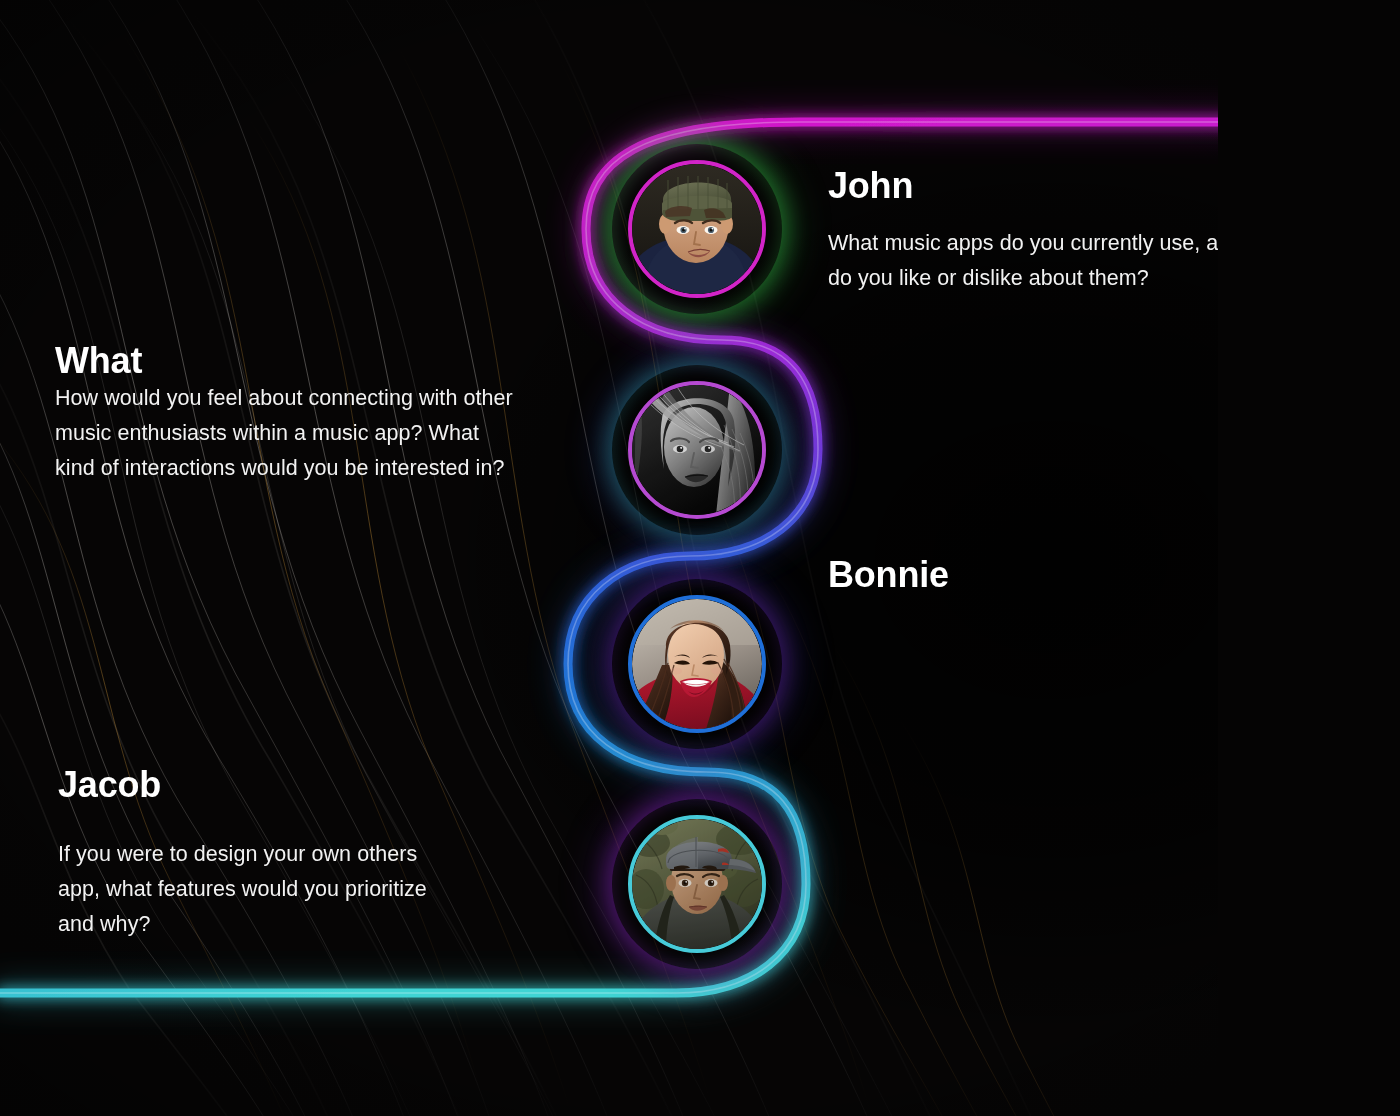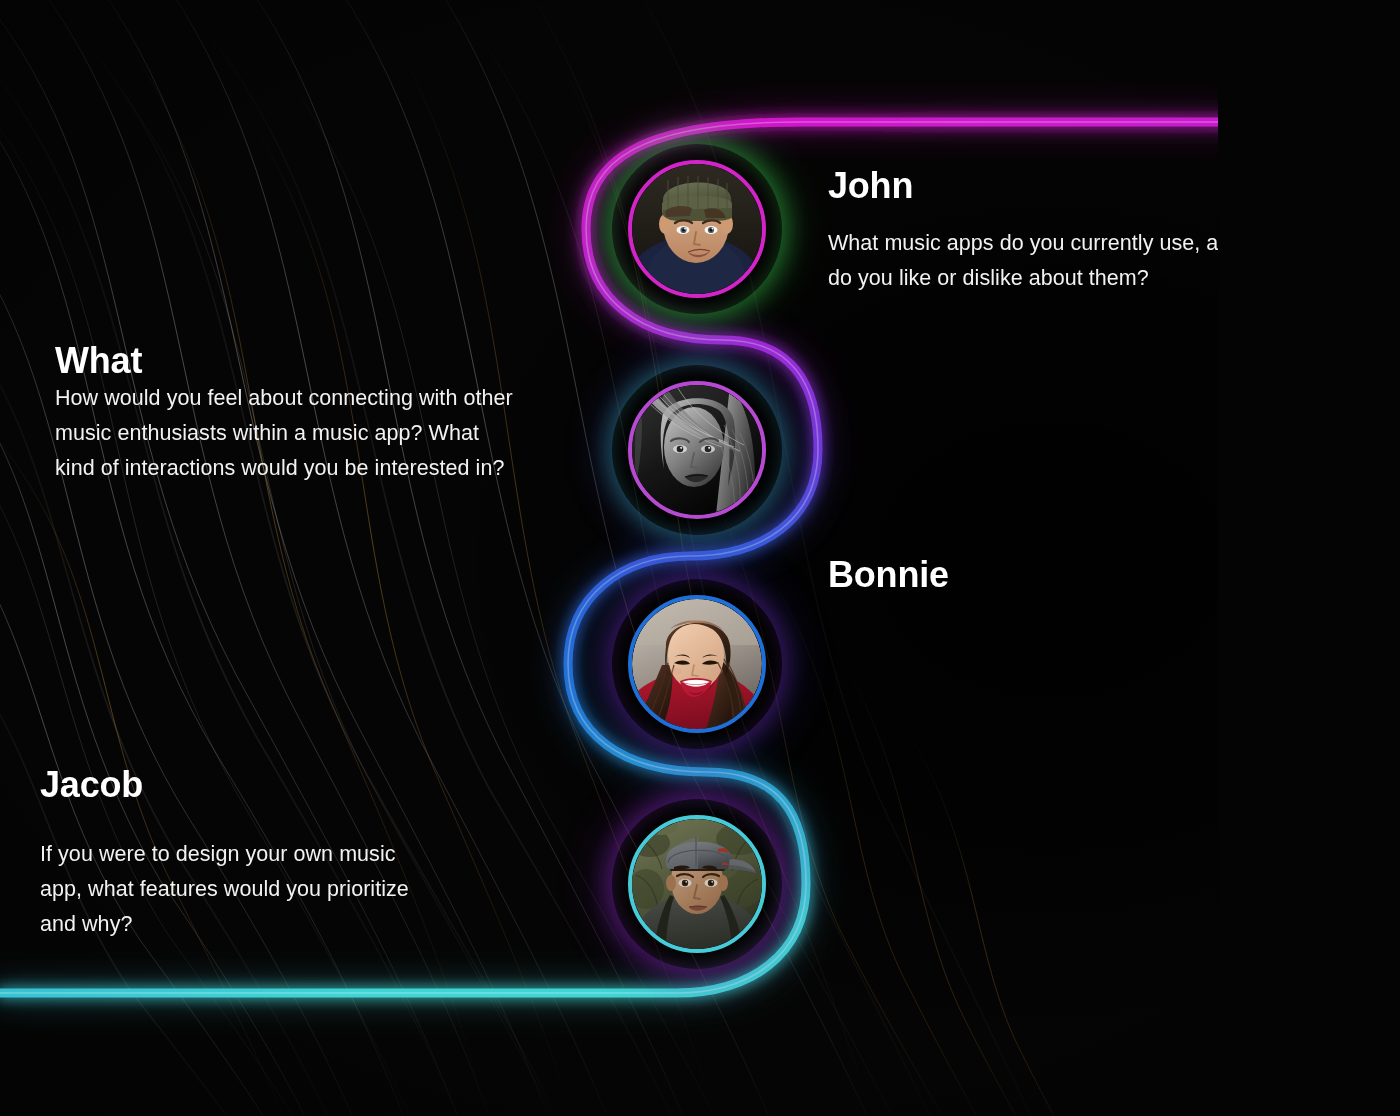--- a/index.html
+++ b/index.html
@@ -103,21 +103,21 @@
 
   #block-john   { left:828px; top:166px;  width:480px; }
   #block-john   .person-question { margin-top:20px; width:470px; }
 
   #block-emily  { left:55px;  top:341px;  width:470px; }
   #block-emily  .person-question { width:460px; }
 
   #block-bonnie { left:828px; top:555px;  width:400px; }
   #block-bonnie .person-question { margin-top:32px; width:395px; }
 
-  #block-jacob  { left:40px;  top:765px;  width:400px; }
+  #block-jacob  { left:58px;  top:765px;  width:400px; }
   #block-jacob  .person-question { margin-top:32px; width:390px; }
 </style>
 </head>
 <body>
 
 <div id="stage">
 
   <svg id="bg-texture" viewBox="0 0 1400 1116" preserveAspectRatio="none" aria-hidden="true">
     <defs>
       <linearGradient id="fiberPale" x1="0" y1="0" x2="1" y2="1">
@@ -534,16 +534,16 @@
     <div class="person-name">What</div>
     <div class="person-question">How would you feel about connecting with other music enthusiasts within a music app? What kind of interactions would you be interested in?</div>
   </div>
 
   <div class="person-block" id="block-bonnie">
     <div class="person-name">Bonnie</div>
   </div>
 
   <div class="person-block" id="block-jacob">
     <div class="person-name">Jacob</div>
-    <div class="person-question">If you were to design your own music app, what features would you prioritize and why?</div>
+    <div class="person-question">If you were to design your own others app, what features would you prioritize and why?</div>
   </div>
 
 </div>
 
 </body></html>

